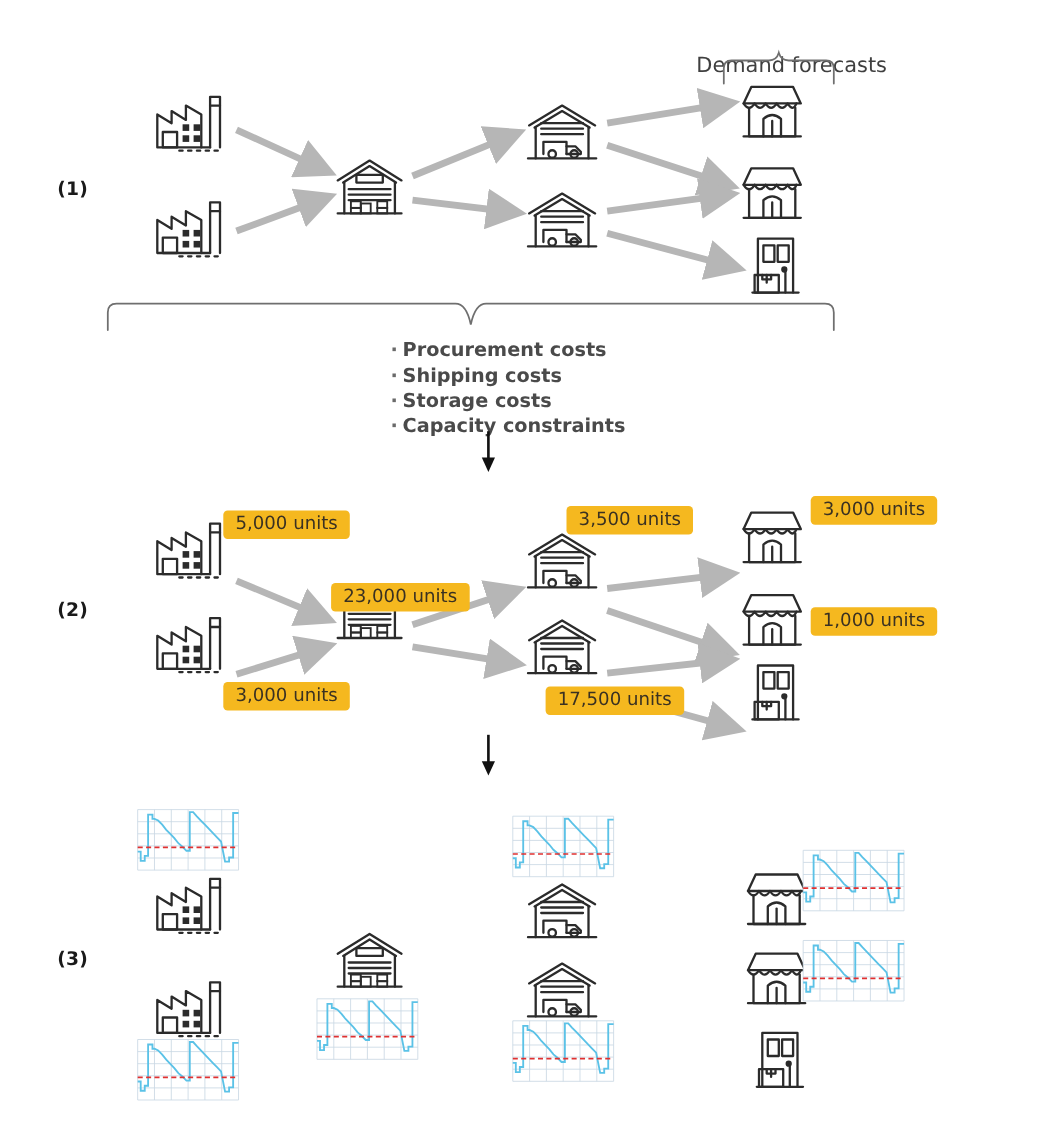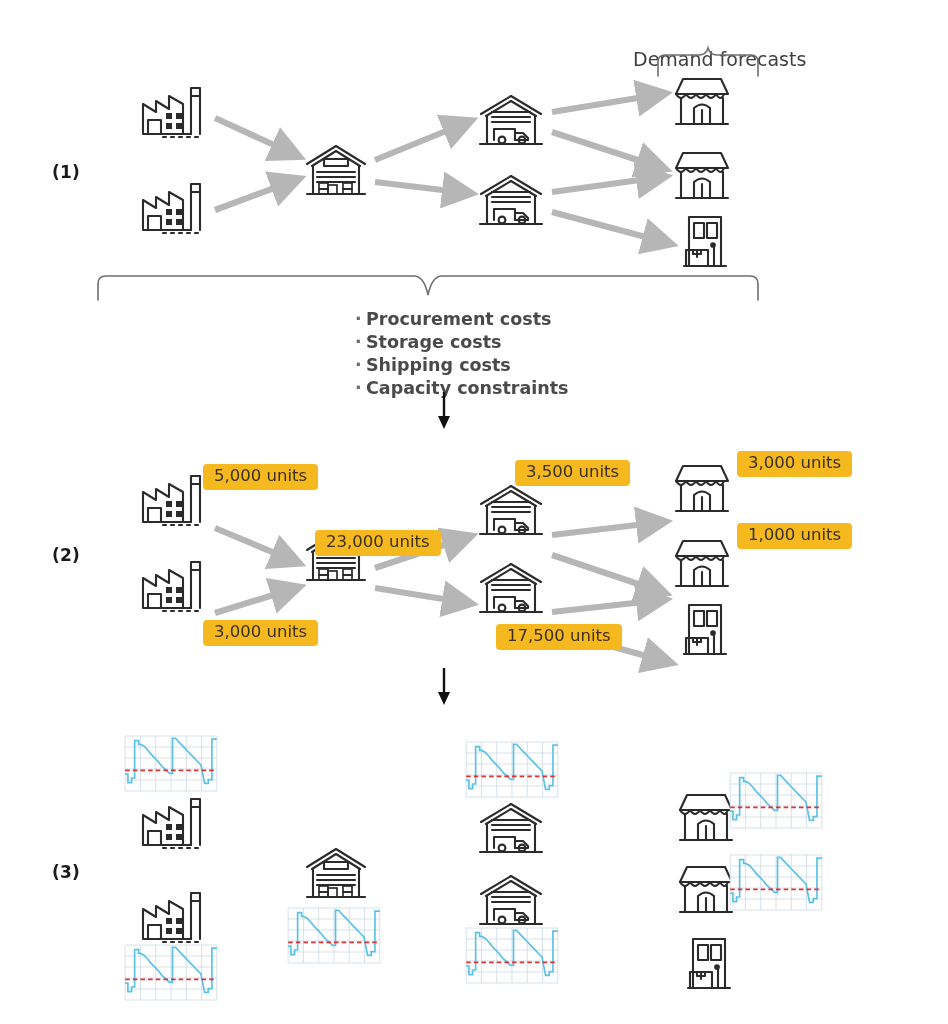--- a/index.html
+++ b/index.html
@@ -215,22 +215,22 @@
       <line x1="552" y1="212" x2="668" y2="243"></line>
     </g>
   </svg>
 
   <svg class="abs" style="left:96px;top:270px;" width="664" height="34">
     <path d="M2,30 L2,14 Q2,6 10,6 L318,6 Q328,6 332,25 Q336,6 346,6 L654,6 Q662,6 662,14 L662,30" fill="none" stroke="#6f6f6f" stroke-width="1.6" stroke-linecap="round"></path>
   </svg>
 
   <div class="abs cost-list" style="left:355px;top:308px;">
     <div><span class="b">·</span><span>Procurement costs</span></div>
+    <div><span class="b">·</span><span>Shipping costs</span></div>
     <div><span class="b">·</span><span>Storage costs</span></div>
-    <div><span class="b">·</span><span>Shipping costs</span></div>
     <div><span class="b">·</span><span>Capacity constraints</span></div>
   </div>
 
   <svg class="abs" style="left:434px;top:392px;" width="20" height="38">
     <g stroke="#111111" stroke-width="2.4" fill="#111111">
       <line x1="10" y1="0" x2="10" y2="26"></line>
       <path d="M4,24 L16,24 L10,37 Z" stroke="none"></path>
     </g>
   </svg>
 
@@ -364,25 +364,25 @@
       <line x1="375" y1="148" x2="468" y2="163"></line>
       <line x1="552" y1="95" x2="662" y2="82"></line>
       <line x1="552" y1="115" x2="662" y2="152"></line>
       <line x1="552" y1="172" x2="662" y2="160"></line>
       <line x1="552" y1="190" x2="668" y2="222"></line>
     </g>
   </svg>
 
   <div class="abs chip" style="left:203px;top:464px;">5,000 units</div>
   <div class="abs chip" style="left:203px;top:620px;">3,000 units</div>
-  <div class="abs chip" style="left:315px;top:530px; z-index:5;text-align:center;">23,000 units</div>
+  <div class="abs chip" style="left:301px;top:530px; z-index:5;text-align:center;">23,000 units</div>
   <div class="abs chip" style="left:496px;top:460px;margin-left:19px;">3,500 units</div>
   <div class="abs chip" style="left:496px;top:624px;">17,500 units</div>
   <div class="abs chip" style="left:737px;top:451px;">3,000 units</div>
-  <div class="abs chip" style="left:737px;top:523px;text-align:center;">1,000 units</div>
+  <div class="abs chip" style="left:737px;top:552px;text-align:center;">1,000 units</div>
 
   <svg class="abs" style="left:434px;top:668px;" width="20" height="38">
     <g stroke="#111111" stroke-width="2.4" fill="#111111">
       <line x1="10" y1="0" x2="10" y2="26"></line>
       <path d="M4,24 L16,24 L10,37 Z" stroke="none"></path>
     </g>
   </svg>
 
   <div class="abs stage-label" style="left:52px;top:862px;">(3)</div>
 

